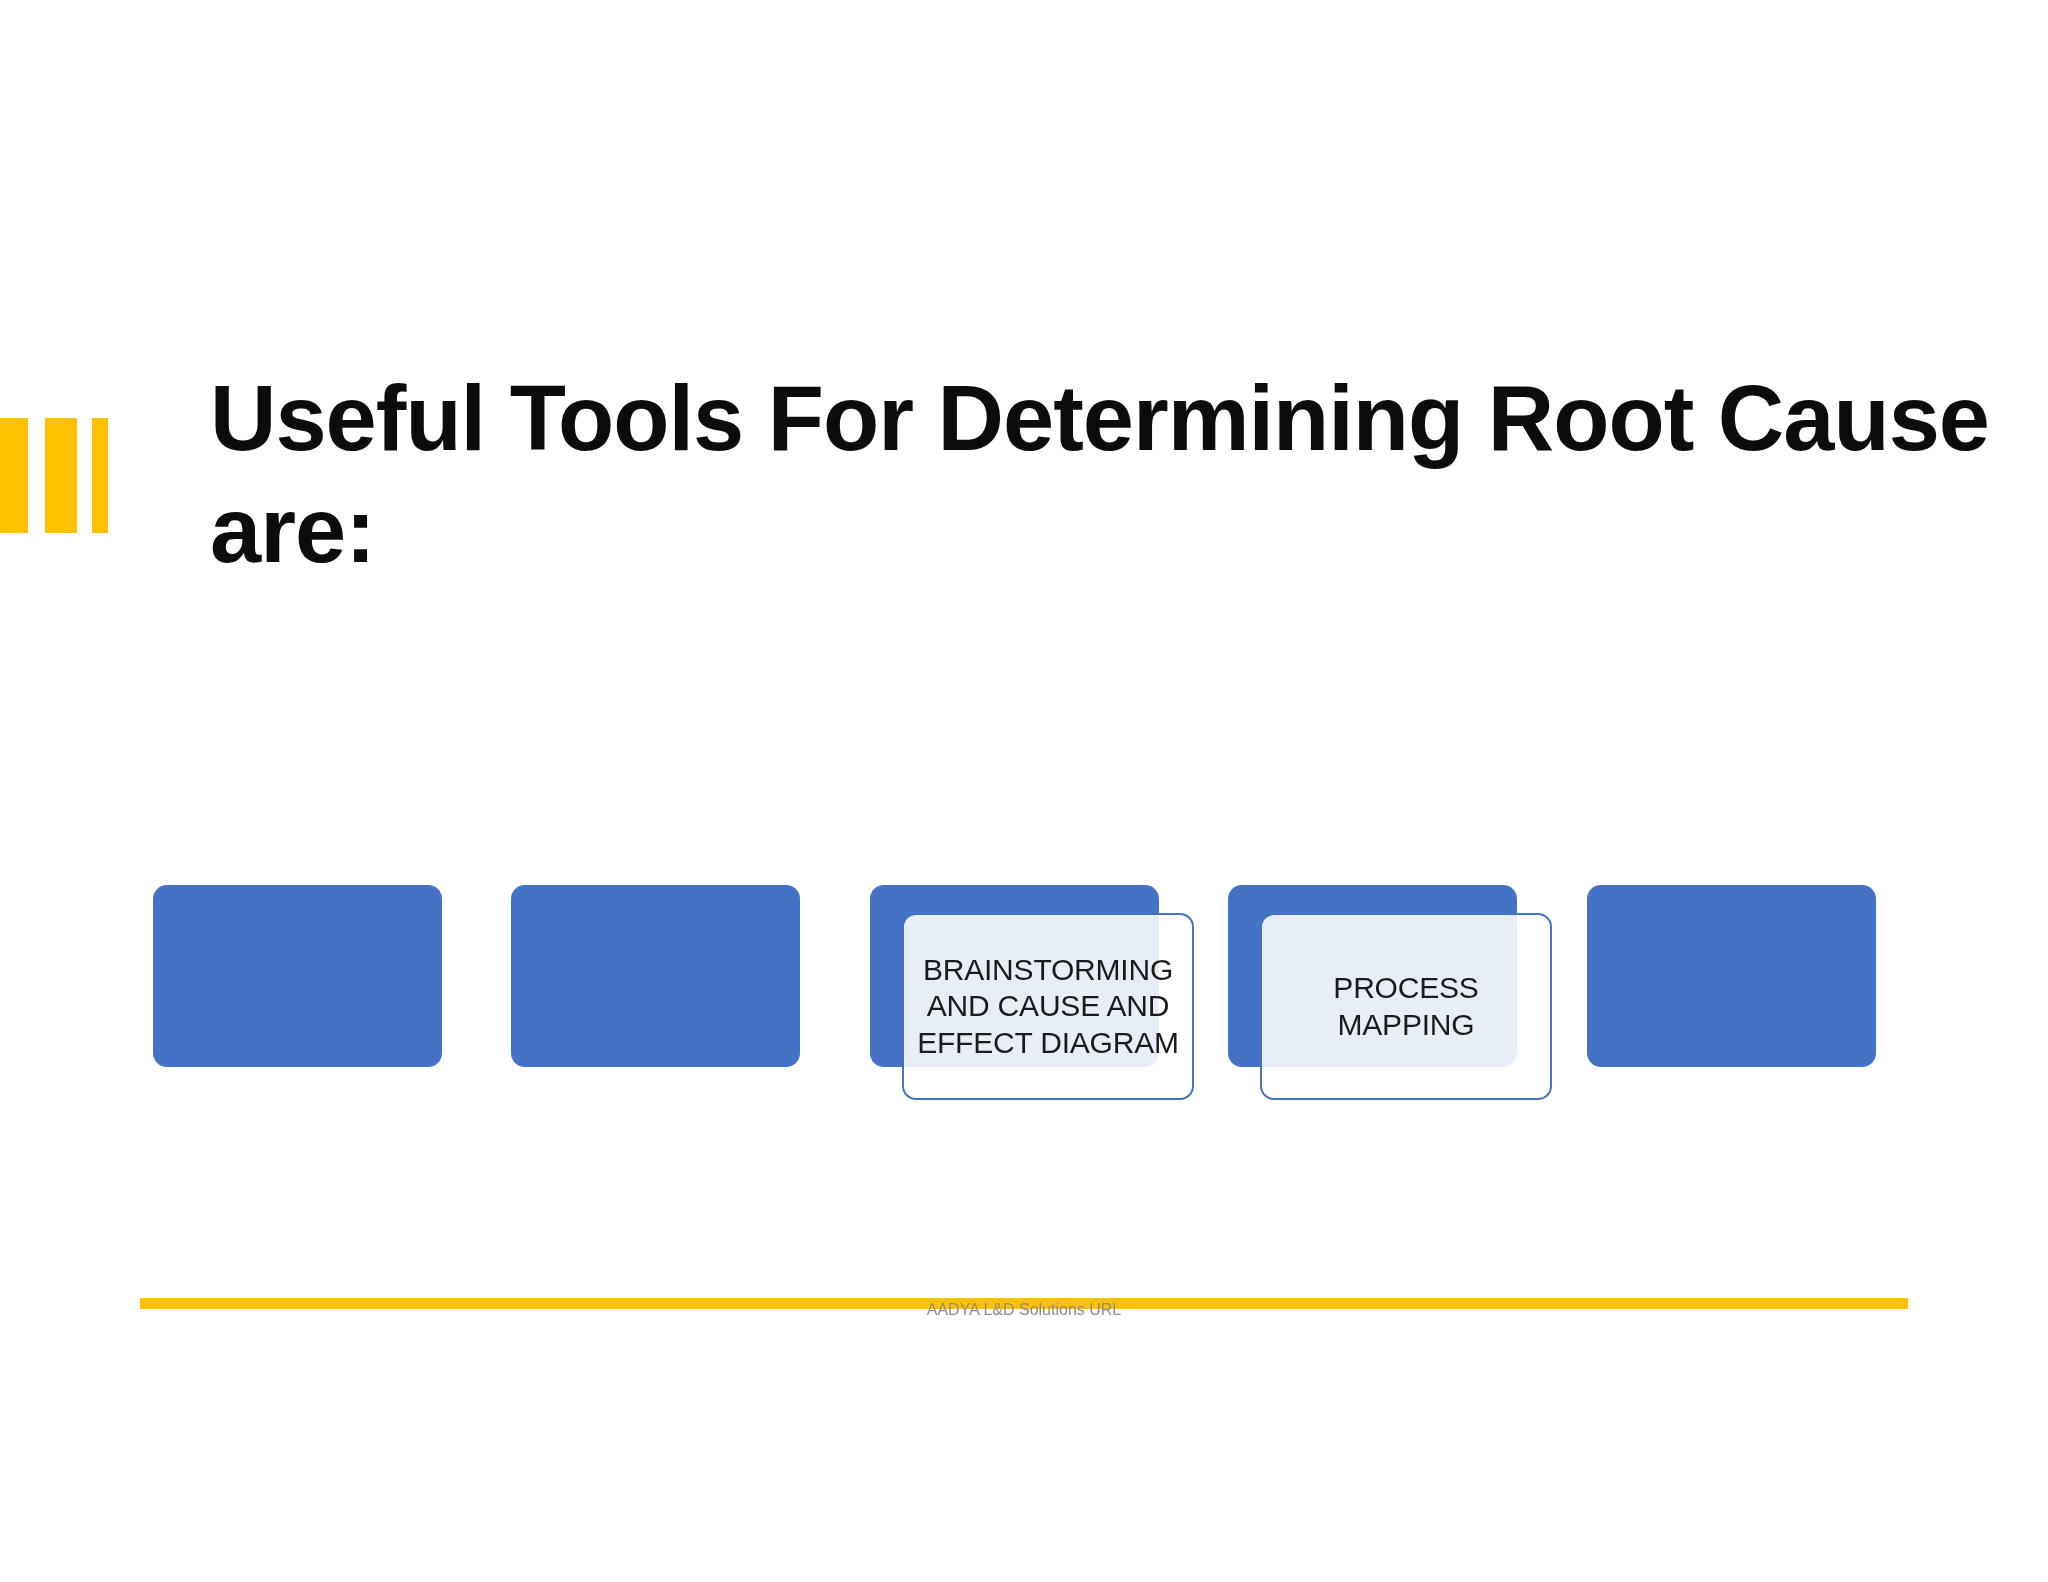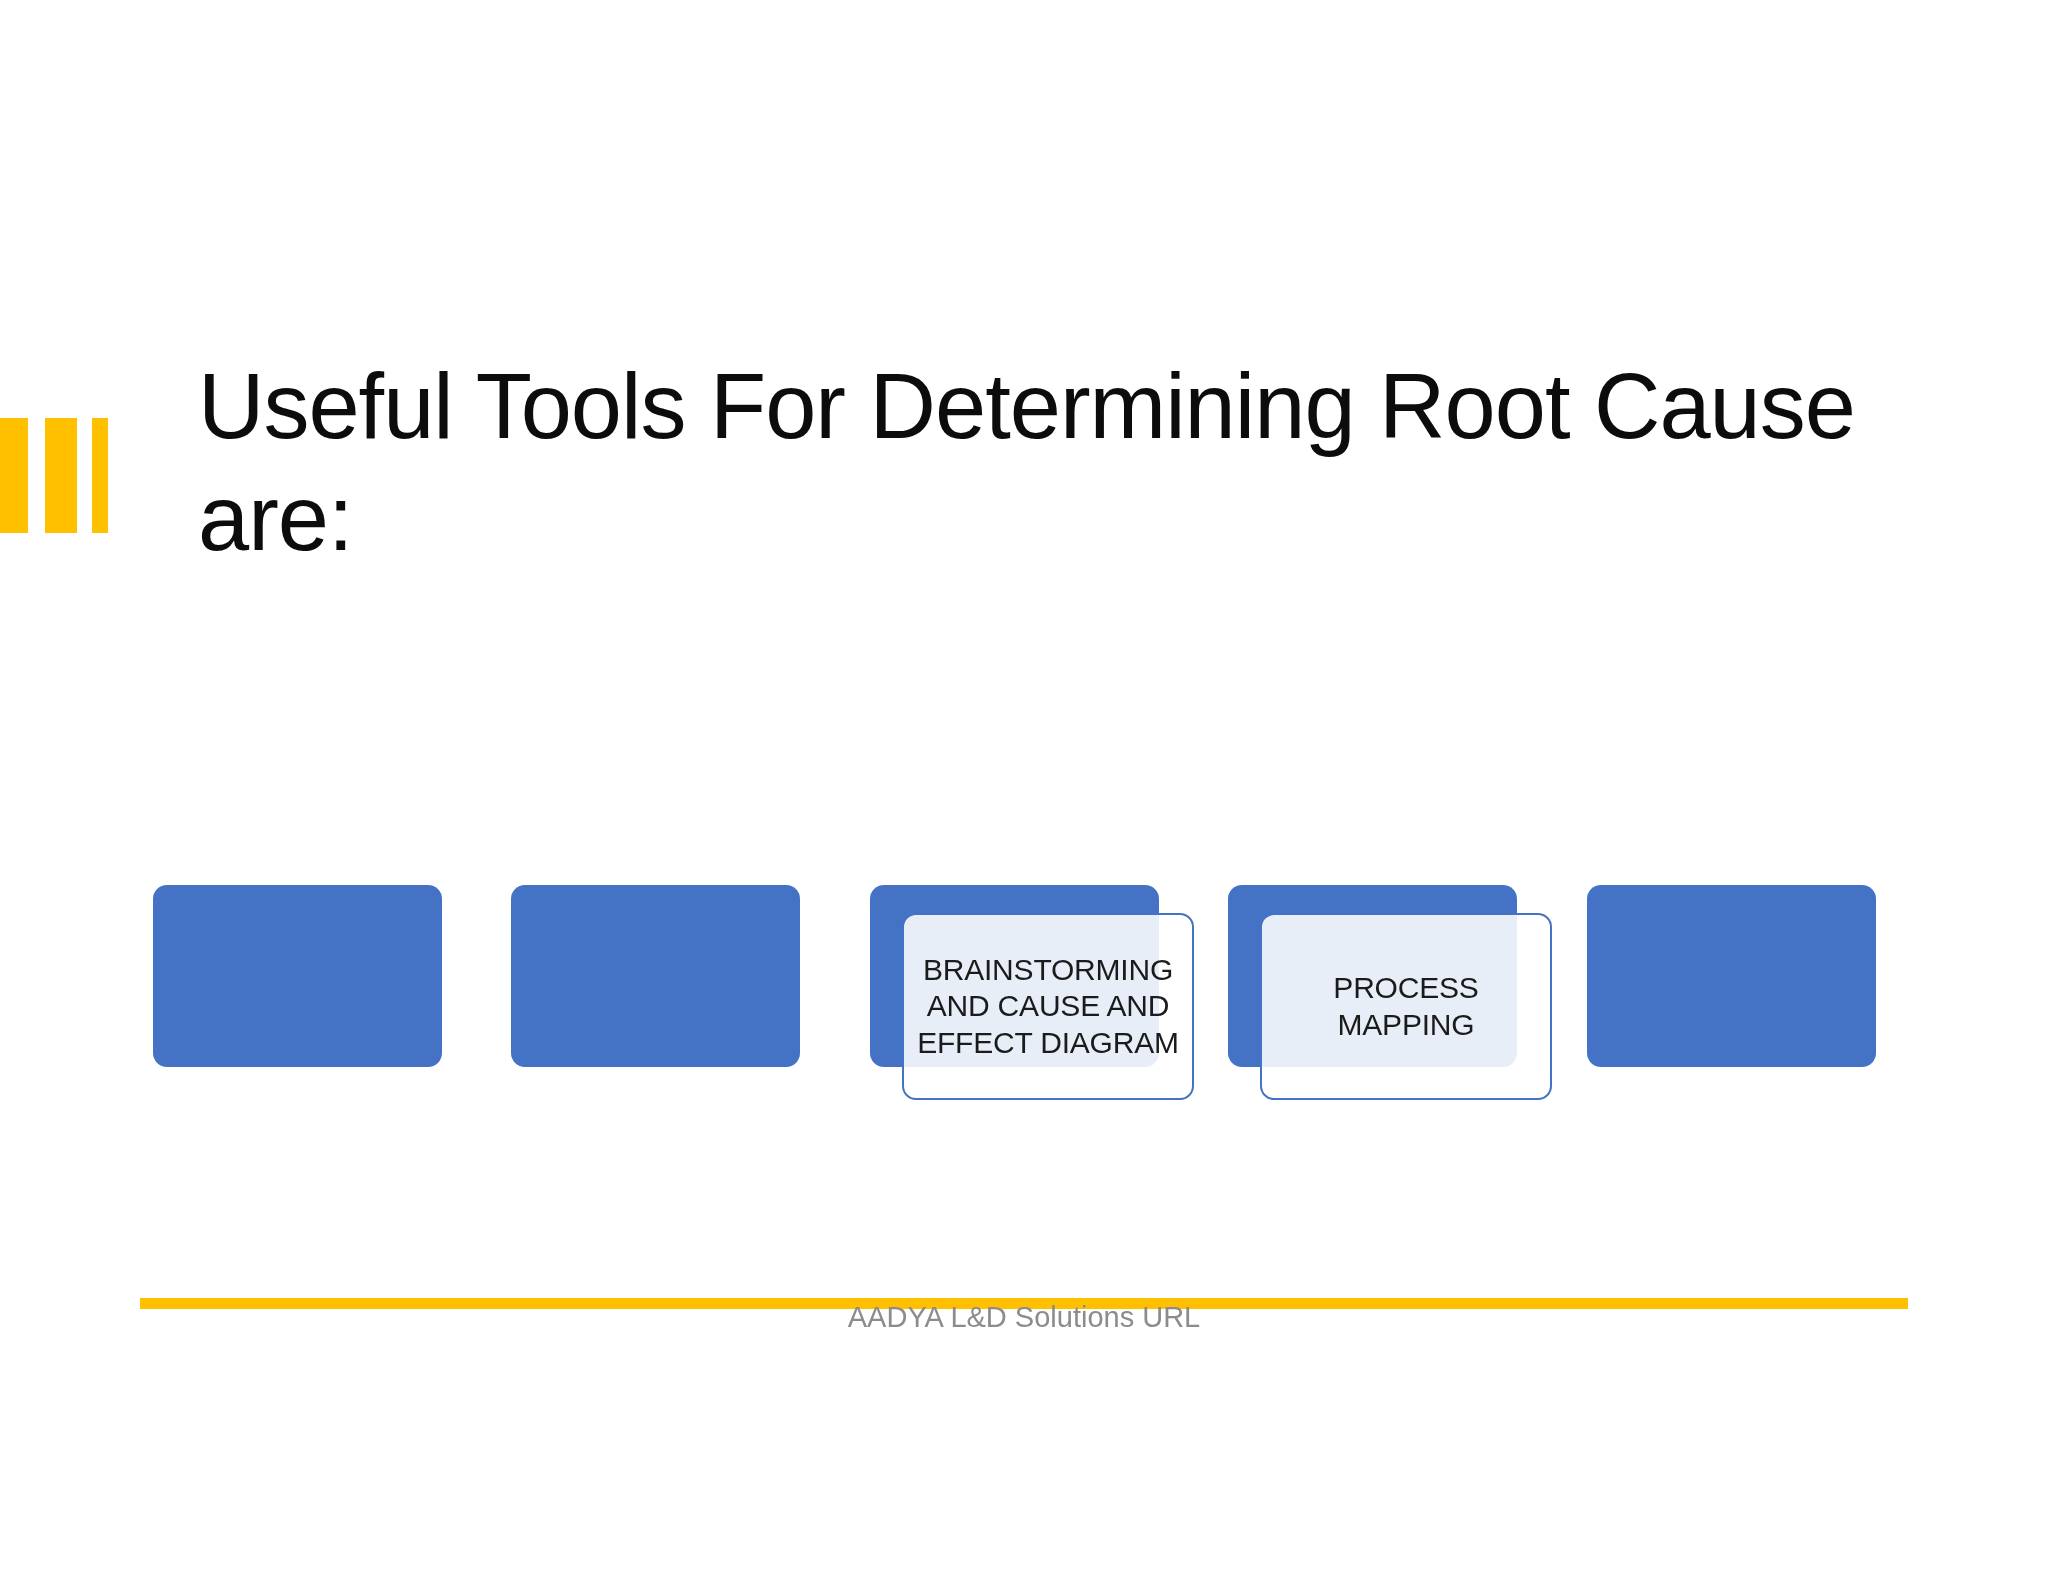--- a/index.html
+++ b/index.html
@@ -17,24 +17,24 @@
   .accent-bars .bar { position: absolute; top: 0; height: 115px; background: #FFC000; }
   .accent-bars .bar1 { left: 0;   width: 28px; }
   .accent-bars .bar2 { left: 45px; width: 32px; }
   .accent-bars .bar3 { left: 92px; width: 16px; }
 
   
   .title {
     position: absolute;
     left: 198px;
     top: 350px;
-    margin: 0;
+    margin: 12px;
     width: 1800px;
     font-size: 92px;
-    font-weight: 400;
+    font-weight: 700;
     line-height: 1.22;
     color: #0c0c0c;
     letter-spacing: -1px;
     white-space: pre-line;
   }
 
   
   .cards { position: absolute; left: 0; top: 885px; width: 2048px; height: 230px; }
   .card { position: absolute; top: 0; width: 479px; height: 215px; }
   .card-1 { left: 153px; }
@@ -77,21 +77,21 @@
     position: absolute;
     left: 140px; top: 1298px;
     width: 1768px; height: 11px;
     background: #FFC000;
   }
   .footer-text {
     position: absolute;
     left: 0; top: 1300px;
     width: 2048px;
     text-align: center;
-    font-size: 29px;
+    font-size: 16px;
     line-height: 1.2;
     color: #8C8C8C;
   }
 </style>
 </head>
 <body>
 
 <div class="slide">
 
   <div class="accent-bars">

